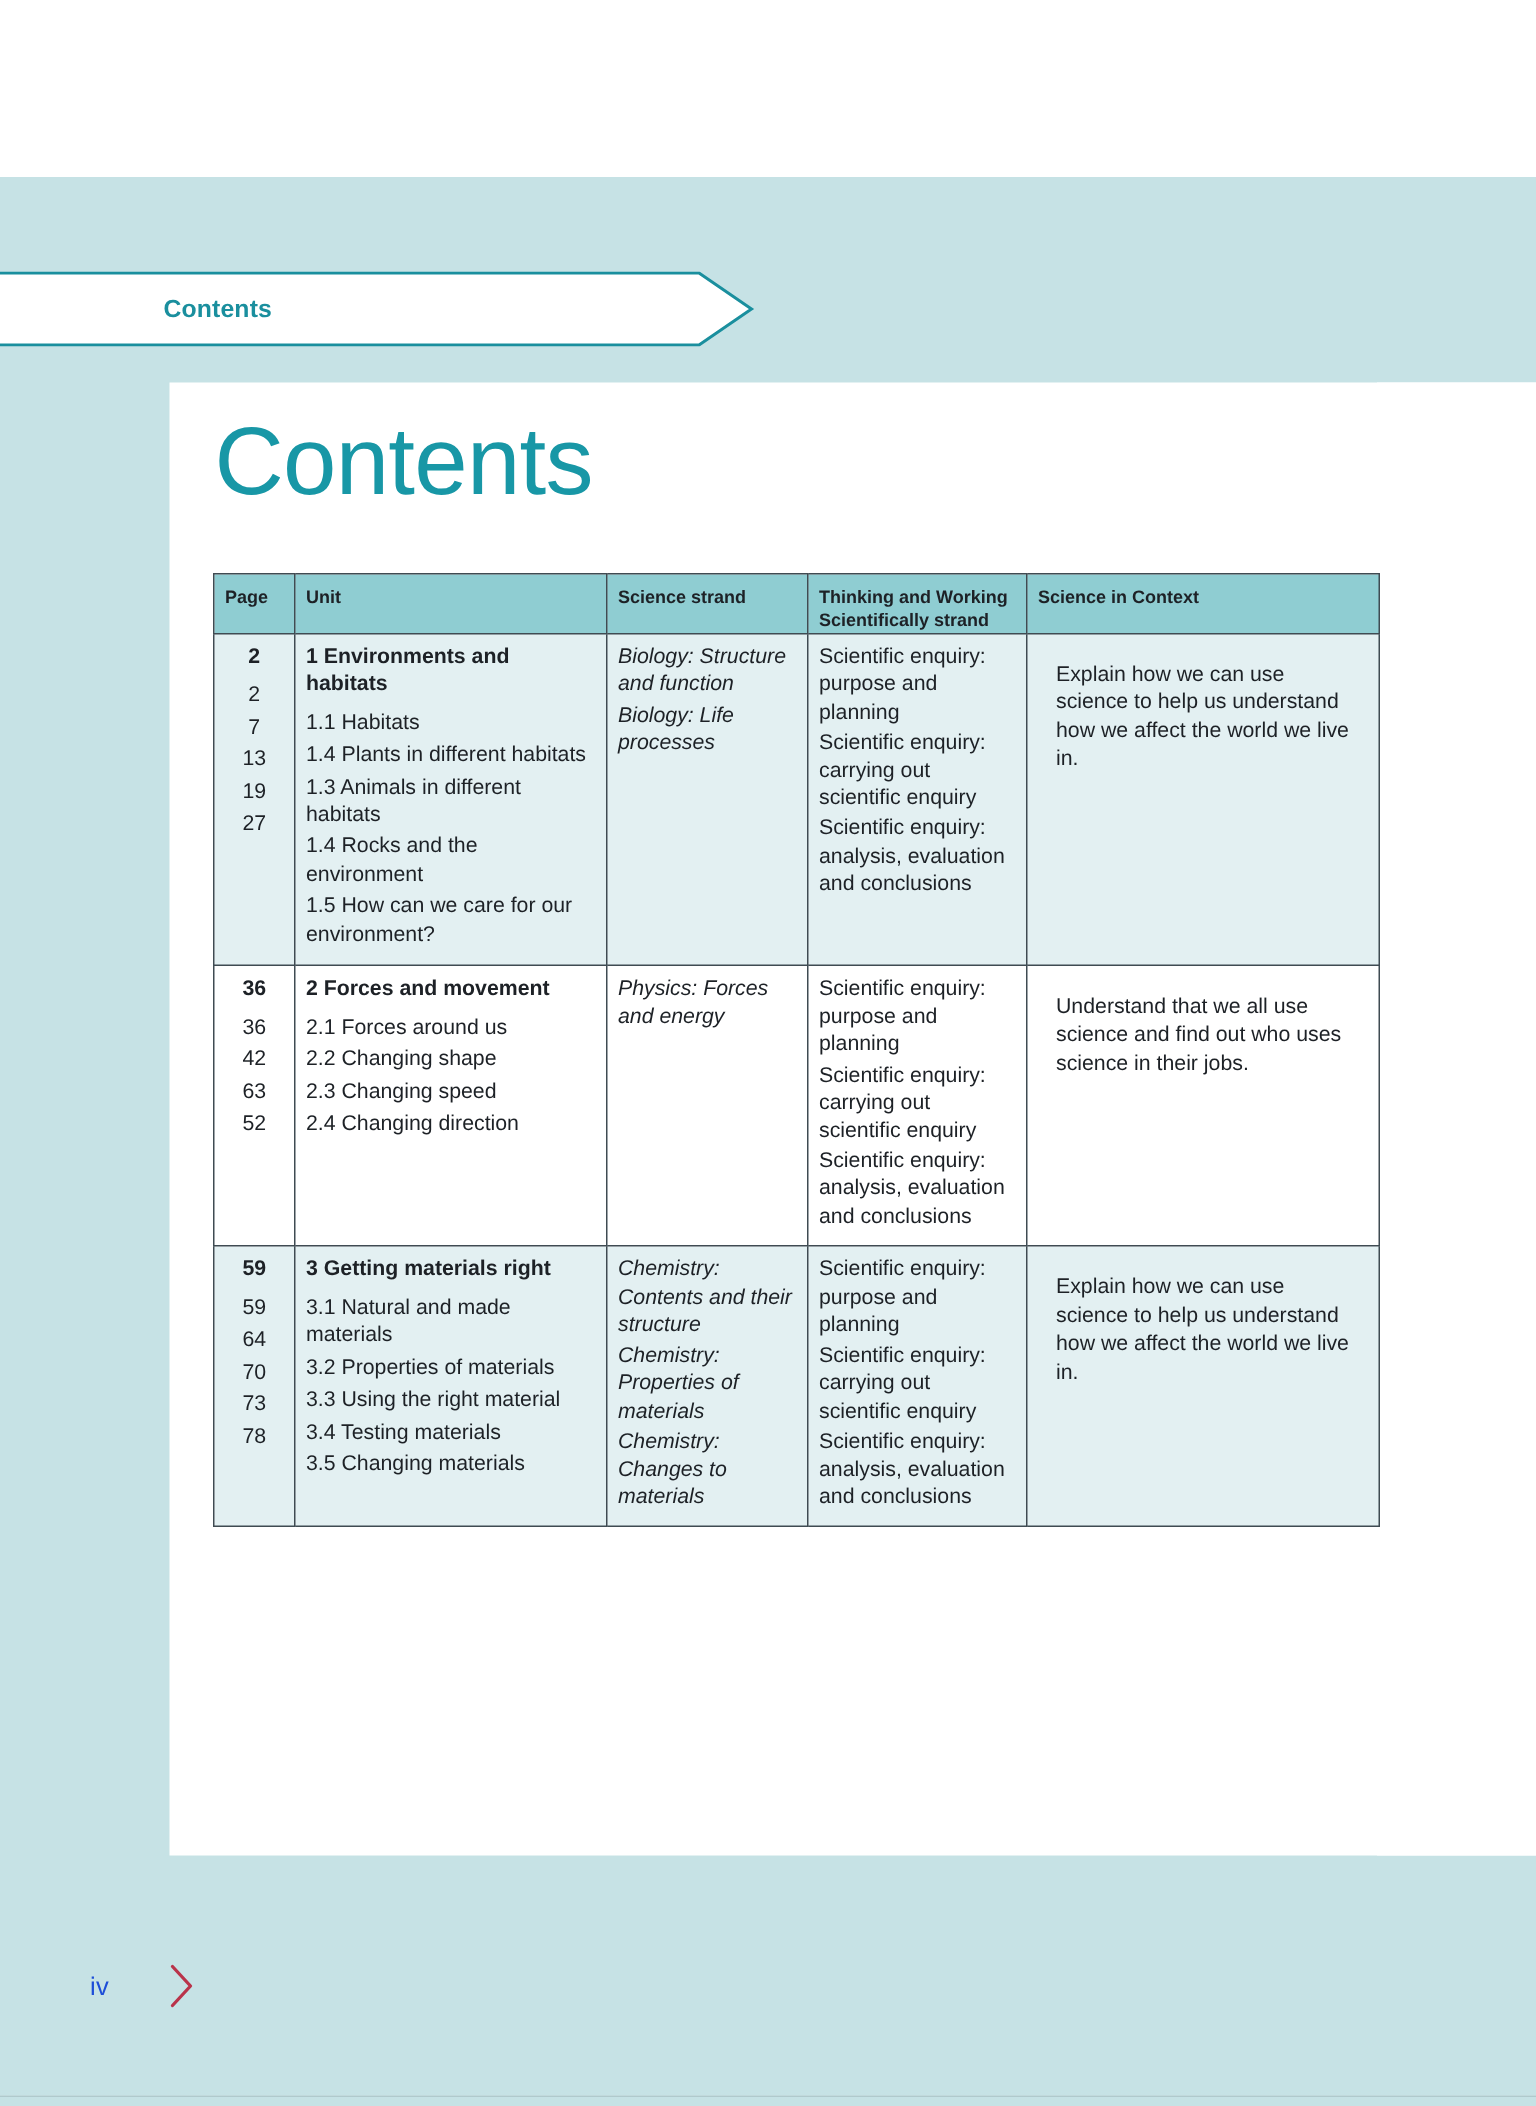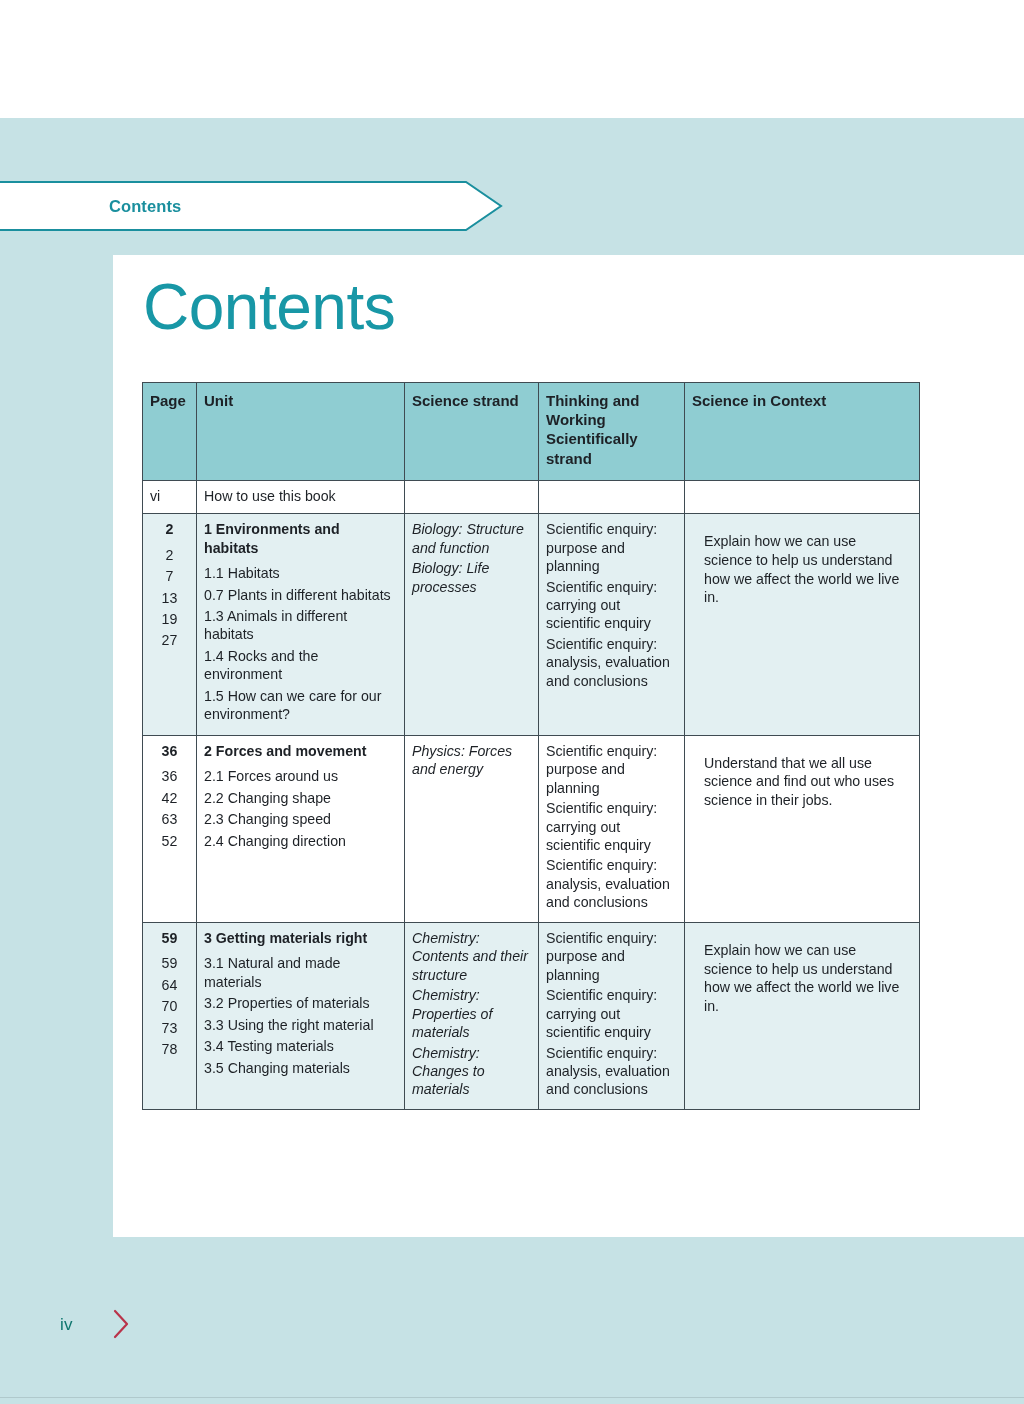--- a/index.html
+++ b/index.html
@@ -117,24 +117,24 @@
   .toc-table td, .toc-table th {
     border: 1.4px solid #3f4b52;
     vertical-align: top;
     padding: 6px 7px 8px 7px;
     text-align: left;
     font-weight: normal;
   }
   .toc-table thead th {
     background: #8fcdd2;
     font-weight: bold;
-    font-size: 15px;
+    font-size: 12px;
     line-height: 1.28;
     padding-top: 8px;
-    padding-bottom: 12px;
+    padding-bottom: 0;
   }
   .col-page   { width: 54px; }
   .col-unit   { width: 208px; }
   .col-strand { width: 134px; }
   .col-twss   { width: 146px; }
   .col-sic    { width: 235px; }
 
   .cell-page { text-align: center; }
   .row-tint td { background: #e3f0f2; }
   .row-plain td { background: #ffffff; }
@@ -160,21 +160,21 @@
   .simple-row td { line-height: 1.3; }
   .bold { font-weight: bold; }
   .para { margin: 12px; line-height: 1.32; }
 
   
   .folio {
     position: absolute;
     left: 60px;
     top: 1315px;
     font-size: 17px;
-    color: #0f766e;
+    color: #1d4ed8;
     letter-spacing: 0.3px;
   }
   .folio-chevron {
     position: absolute;
     left: 110px;
     top: 1307px;
     width: 24px;
     height: 34px;
   }
 </style>
@@ -210,44 +210,37 @@
         <tr>
           <th>Page</th>
           <th>Unit</th>
           <th>Science strand</th>
           <th>Thinking and Working Scientifically strand</th>
           <th>Science in Context</th>
         </tr>
       </thead>
       <tbody>
 
-        <tr class="row-plain simple-row">
-          <td class="cell-page">vi</td>
-          <td class="bold">How to use this book</td>
-          <td></td>
-          <td></td>
-          <td></td>
-        </tr>
 
         <tr class="row-tint">
           <td>
             <ul class="entry-list page-list">
               <li class="unit-head">2</li>
               <li>2</li>
               <li>7</li>
               <li>13</li>
               <li>19</li>
               <li>27</li>
             </ul>
           </td>
           <td>
             <ul class="entry-list">
               <li class="unit-head">1 Environments and habitats</li>
               <li>1.1 Habitats</li>
-              <li>0.7 Plants in different habitats</li>
+              <li>1.4 Plants in different habitats</li>
               <li>1.3 Animals in different habitats</li>
               <li>1.4 Rocks and the environment</li>
               <li>1.5 How can we care for our environment?</li>
             </ul>
           </td>
           <td>
             <ul class="entry-list strand-list">
               <li>Biology: Structure and function</li>
               <li>Biology: Life processes</li>
             </ul>

